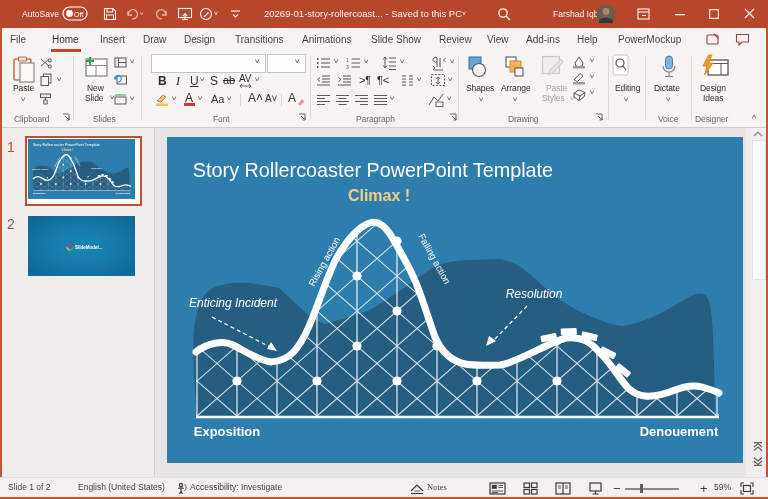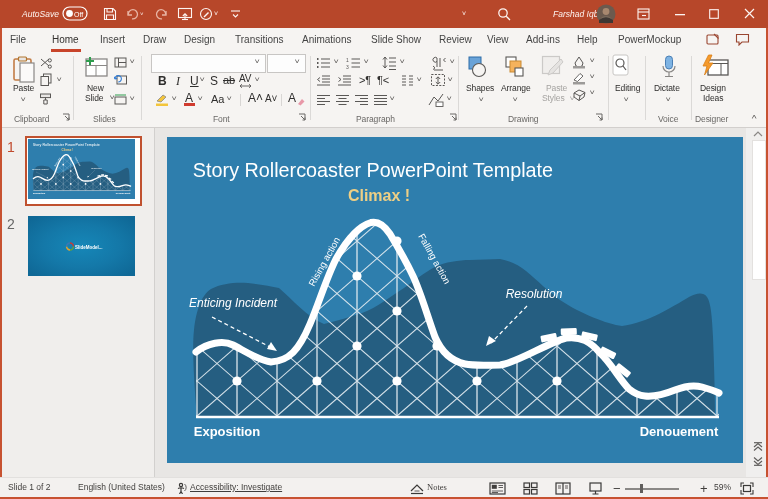--- a/index.html
+++ b/index.html
@@ -1,21 +1,21 @@
 <!DOCTYPE html>
 <html><head>
 <meta charset="utf-8">
 <style>
   html,body{margin:0;padding:0;}
   body{width:768px;height:499px;overflow:hidden;font-family:"Liberation Sans",sans-serif;-webkit-font-smoothing:antialiased;}
   #app{position:relative;width:768px;height:499px;background:#e8e6e4;}
   .abs{position:absolute;}
   
   #titlebar{position:absolute;left:0;top:0;width:768px;height:28px;background:#b7472a;color:#fff;}
-  #titlebar .t{position:absolute;font-size:8px;color:#fdf4f1;white-space:nowrap;font-style:italic;}
+  #titlebar .t{position:absolute;font-size:8px;color:#fdf4f1;white-space:nowrap;}
   
   #menubar{position:absolute;left:0;top:28px;width:768px;height:24px;background:#f6f4f2;}
   #menubar .tab{position:absolute;top:0;height:24px;line-height:24px;font-size:10px;color:#444;white-space:nowrap;}
   #menubar .home{color:#33302e;}
   
   #ribbon{position:absolute;left:0;top:52px;width:768px;height:75px;background:#f6f4f2;border-bottom:1px solid #d2cfcd;}
   .glabel{position:absolute;font-size:8.5px;letter-spacing:-0.1px;color:#6a6866;text-align:right;}
   .gdiv{position:absolute;top:4px;width:1px;height:64px;background:#dbd9d7;}
   .rlabel{position:absolute;font-size:8.5px;letter-spacing:-0.1px;color:#2f2e2d;white-space:nowrap;}
   .gray{color:#a5a3a1;}
@@ -75,20 +75,21 @@
     <svg class="abs" style="left:199px;top:7px;" width="14" height="14" viewBox="0 0 14 14" fill="none" stroke="#fdf4f1" stroke-width="1.1">
       <circle cx="7" cy="7" r="5.5"></circle>
         <path d="M4.5 9.5 L9 5 L10 6 L5.5 10.5 Z" fill="#fdf4f1" stroke="none"></path>
     </svg>
     <div class="t" style="left:214px;top:10px;font-size:7px;">˅</div>
 
     <svg class="abs" style="left:230px;top:9px;" width="11" height="10" viewBox="0 0 11 10" fill="none" stroke="#fdf4f1" stroke-width="1.1">
       <path d="M1 2 H10"></path>
         <path d="M3 5.5 L5.5 8 L8 5.5"></path>
     </svg>
+    <div class="t" style="left:264px;top:8px;font-size:9.5px;">20269-01-story-rollercoast...  -  Saved to this PC</div>
     <div class="t" style="left:462px;top:10px;font-size:7px;">˅</div>
 
     <svg class="abs" style="left:497px;top:7px;" width="14" height="14" viewBox="0 0 14 14" fill="none" stroke="#fdf4f1" stroke-width="1.3">
       <circle cx="6" cy="6" r="4.2"></circle>
         <path d="M9.2 9.2 L13 13"></path>
     </svg>
     <div class="t" style="left:537px;top:9px;font-size:8.5px;padding-left:16px;">Farshad Iqbal</div>
 
     <svg class="abs" style="left:596px;top:4px;" width="20" height="20">
       <circle cx="10" cy="10" r="9.5" fill="#6b5a4e"></circle>
@@ -518,21 +519,21 @@
       <g fill="#ffffff">
         <path d="M110,214 L100,212 L104,205 Z"></path>
         <path d="M319,209 L322,199 L329,204 Z"></path>
       </g>
     </g>
   </svg>
 
   <div id="statusbar">
     <div class="s" style="left:8px;top:4px;">Slide 1 of 2</div>
     <div class="s" style="left:78px;top:4px;">English (United States)</div>
-    <div class="s" style="left:190px;top:4px;text-decoration:underline;">Accessibility: Investigate</div>
+    <div class="s" style="left:190px;top:4px;">Accessibility: Investigate</div>
     <svg class="abs" style="left:176px;top:4px;" width="12" height="12" fill="none" stroke="#3a3937" stroke-width="1.2">
         <circle cx="5" cy="3" r="1.6"></circle>
         <path d="M2 6.5 Q5 5 8 6.5 M5 6 V9.5 M3.5 12 L5 9.5 L6.5 12"></path>
         <path d="M8.5 2 A4.5 4.5 0 0 1 8.5 9" stroke-width="0.8"></path>
       </svg>
     <svg class="abs" style="left:409px;top:4px;" width="16" height="13" fill="none" stroke="#3a3937" stroke-width="1.2">
         <path d="M2 9 L8 3 L14 9"></path>
         <path d="M2 11.5 H14"></path>
         <path d="M5.5 9 H10.5" stroke-width="0.8"></path>
       </svg>

